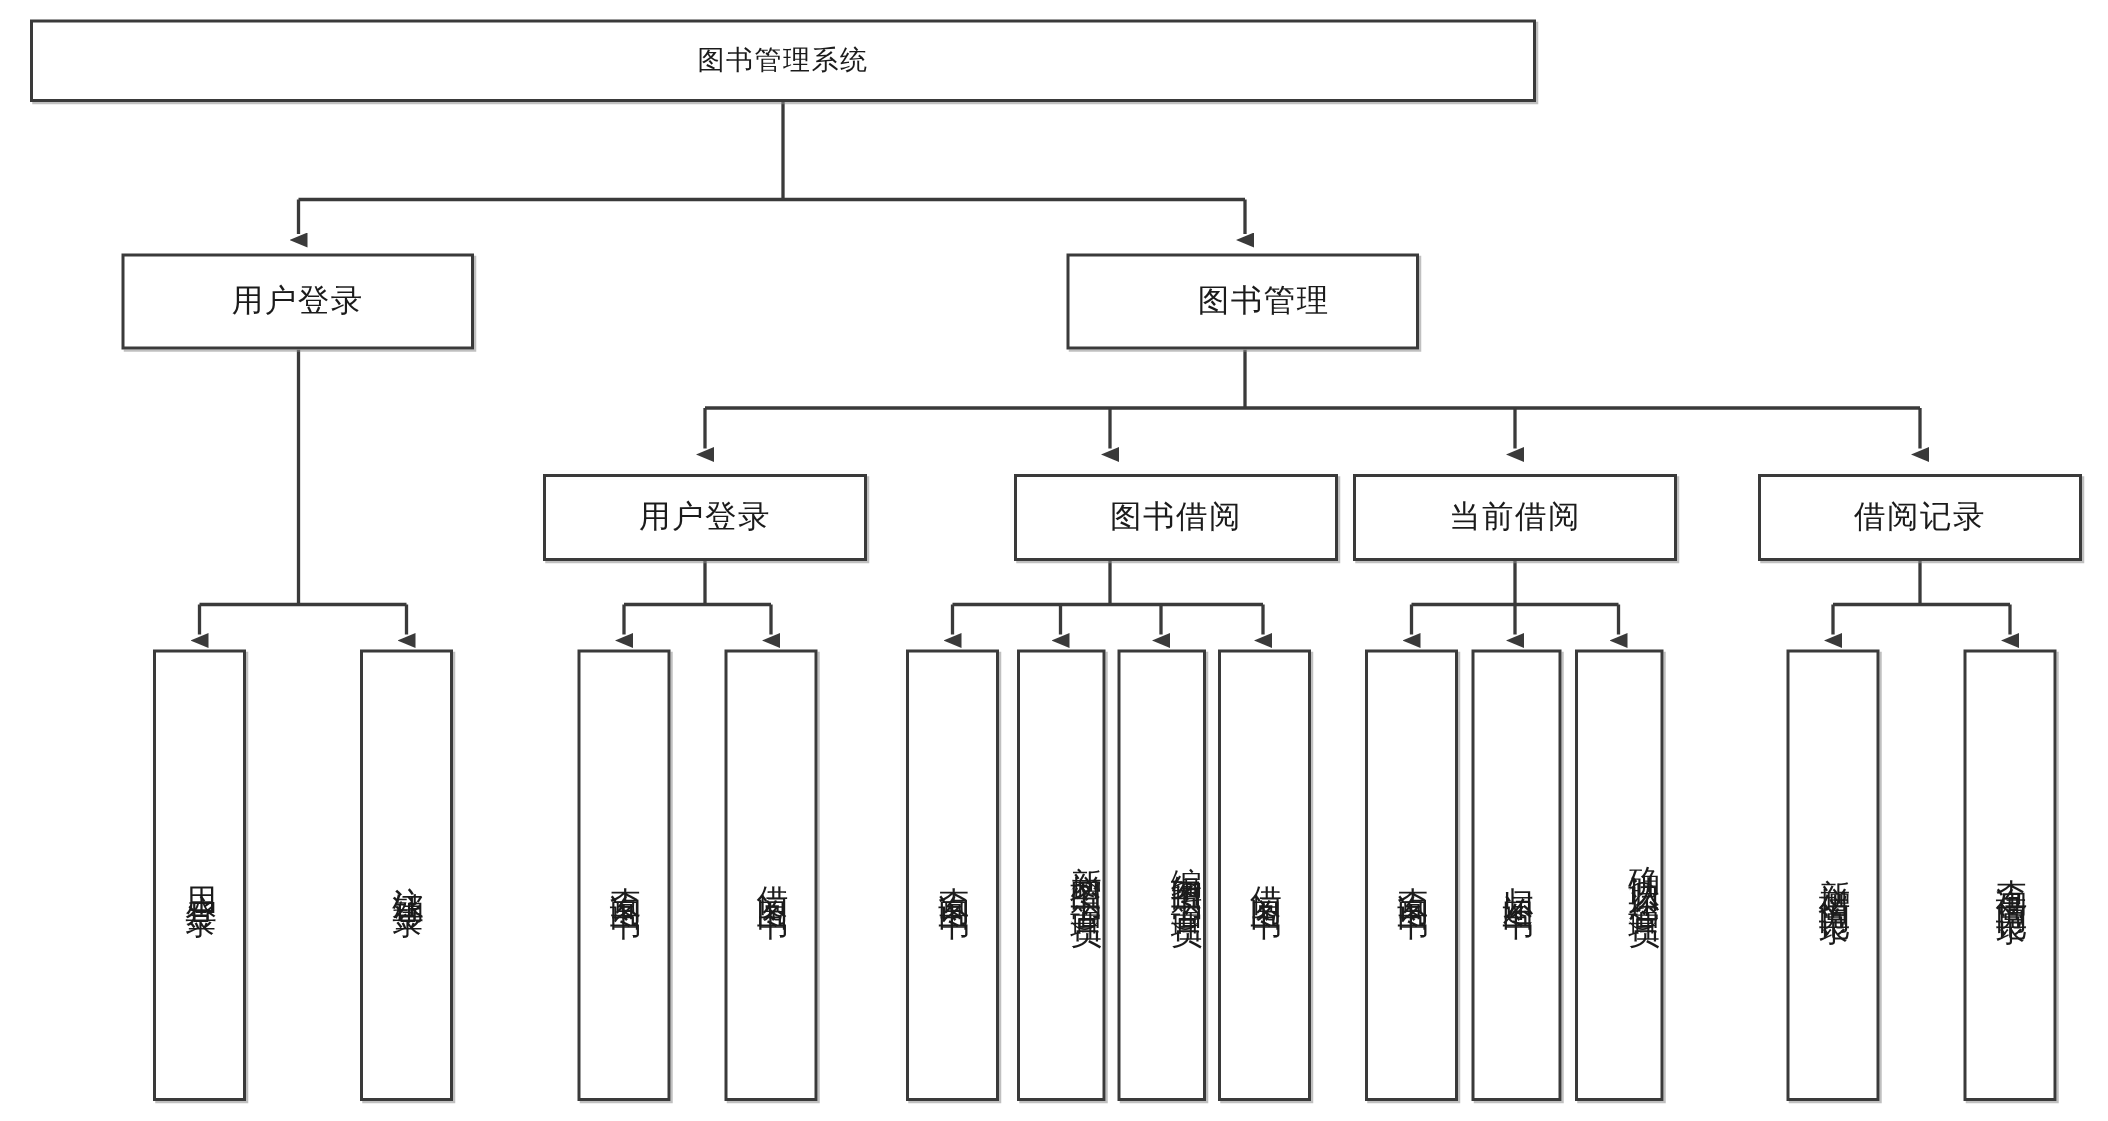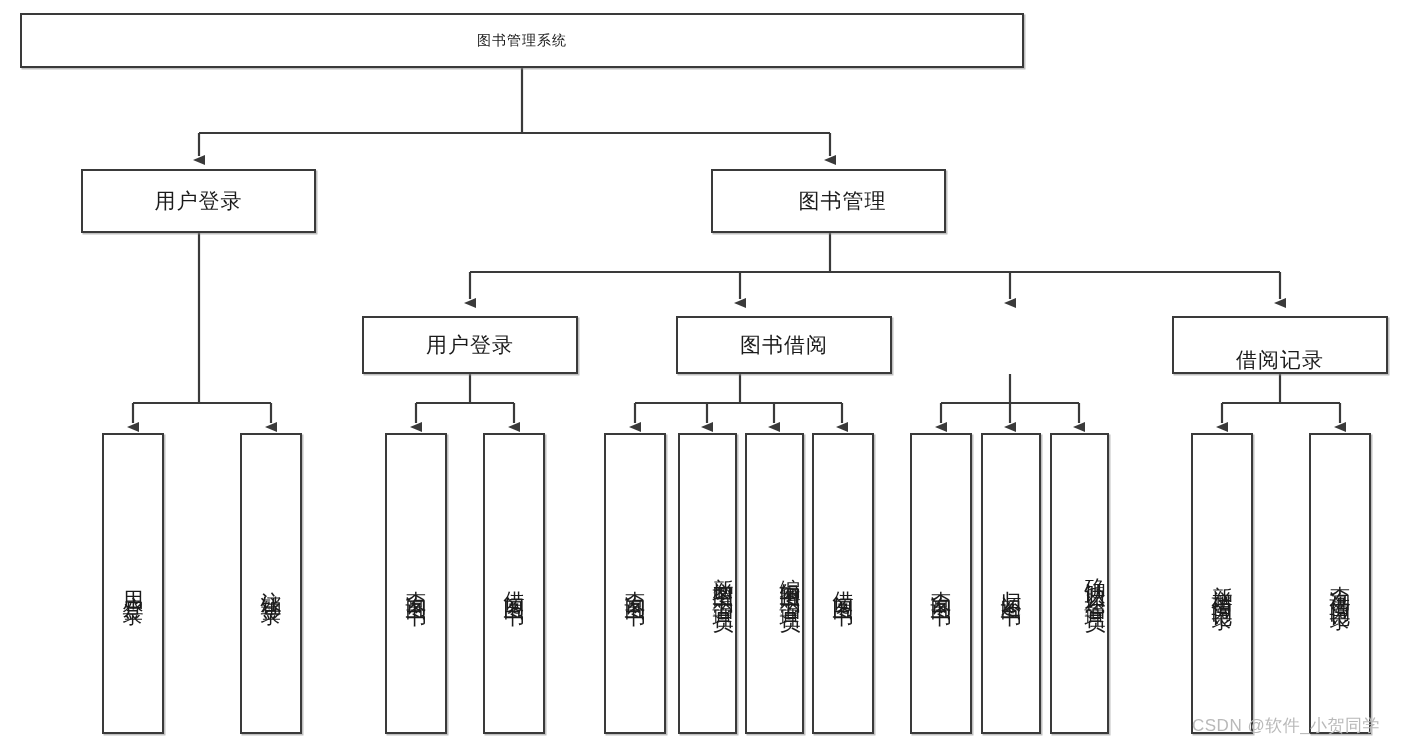--- a/index.html
+++ b/index.html
@@ -27,21 +27,21 @@
     justify-content: center;
     color: #1b1b1b;
     box-shadow: 1.5px 1.5px 0 rgba(140,140,140,0.55);
   }
   .node.h {
     font-size: 21px;
     letter-spacing: 1px;
     line-height: 1.2;
   }
   .node.root {
-    font-size: 14px;
+    font-size: 18px;
   }
   .node.v {
     font-size: 21px;
     writing-mode: vertical-rl;
     text-orientation: upright;
     letter-spacing: 5px;
     line-height: 1.15;
     padding: 6px 0;
     align-items: flex-start;
     justify-content: center;
@@ -132,21 +132,24 @@
   <div class="node h" style="left:711px; top:169px; width:235px; height:64px;padding-left:28px;">
     <span>图书管理</span>
   </div>
 
   <div class="node h" style="left:362px; top:316px; width:216px; height:58px;">
     <span>用户登录</span>
   </div>
   <div class="node h" style="left:632px; top:316px; width:216px; height:58px;margin-left:44px;">
     <span>图书借阅</span>
   </div>
-  <div class="node h" style="left:1172px; top:316px; width:216px; height:58px;align-items:flex-end;">
+  <div class="node h" style="left:902px; top:316px; width:216px; height:58px;">
+    <span>当前借阅</span>
+  </div>
+  <div class="node h" style="left:1172px; top:316px; width:216px; height:58px;">
     <span>借阅记录</span>
   </div>
 
   <div class="node v" style="left:102px; top:433px; width:62px; height:301px; align-items:center;">
     <span>用户登录</span>
   </div>
   <div class="node v" style="left:240px; top:433px; width:62px; height:301px; align-items:center;">
     <span>注销登录</span>
   </div>
 
@@ -180,15 +183,14 @@
     <span>确认归还（管理员）</span>
   </div>
 
   <div class="node v" style="left:1191px; top:433px; width:62px; height:301px; align-items:center;">
     <span>新增借阅记录</span>
   </div>
   <div class="node v" style="left:1309px; top:433px; width:62px; height:301px; align-items:center;">
     <span>查询借阅记录</span>
   </div>
 
-  <div class="watermark">CSDN @软件_小贺同学</div>
 
 </div>
 
 </body></html>

